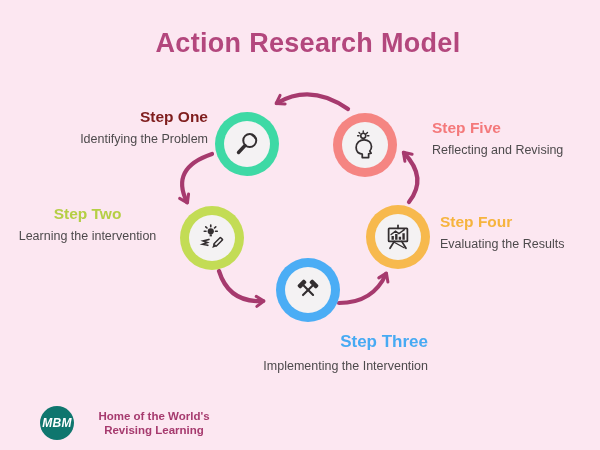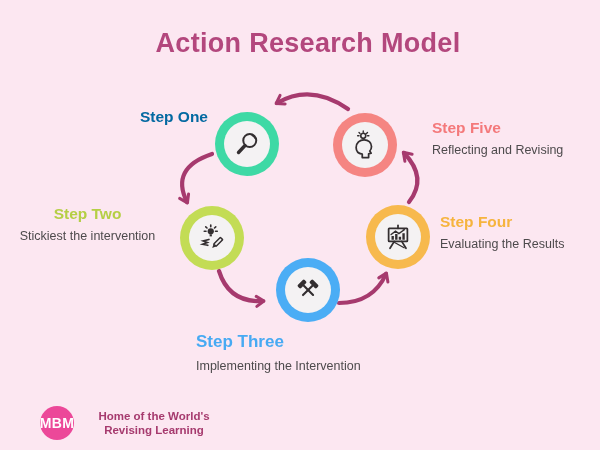--- a/index.html
+++ b/index.html
@@ -31,36 +31,36 @@
   .ring-1{left:215px;top:112px;background:#3ed9a5;}
   .ring-2{left:180px;top:206px;background:#c3dc55;}
   .ring-3{left:276px;top:258px;background:#4badf5;}
   .ring-4{left:366px;top:205px;background:#f7b94d;}
   .ring-5{left:333px;top:113px;background:#f58582;}
 
   .step-text{position:absolute;}
   .step-label{font-size:15.5px;font-weight:800;line-height:18px;}
   .step-desc{font-size:12.5px;color:#4d4a4c;margin-top:6px;line-height:15px;}
   .t1{left:40px;top:108px;width:168px;text-align:right;}
-  .t1 .step-label{color:#0369a1;}
+  .t1 .step-label{color:#7f1d1d;}
   .t2{left:10px;top:205px;width:155px;text-align:center;}
   .t2 .step-label{color:#b5cf45;}
-  .t3{left:196px;top:333px;width:224px;text-align:left;}
+  .t3{left:204px;top:333px;width:224px;text-align:right;}
   .t3 .step-label{color:#47aaf3;font-size:17px;}
   .t3 .step-desc{margin-top:8px;}
   .t4{left:440px;top:213px;width:170px;text-align:left;}
   .t4 .step-label{color:#f6b43e;}
   .t5{left:432px;top:119px;width:170px;text-align:left;}
   .t5 .step-label{color:#f4797b;}
 
   .brand{position:absolute;left:40px;top:406px;display:flex;align-items:center;}
   .brand-circle{
-    width:34px;height:34px;border-radius:50%;background:#ec4899;
+    width:34px;height:34px;border-radius:50%;background:#0f766e;
     display:flex;align-items:center;justify-content:center;
-    color:#ffffff;font-size:14px;font-weight:700;letter-spacing:.3px;
+    color:#ffffff;font-size:12px;font-weight:700;letter-spacing:.3px;font-style:italic;
   }
   .brand-tagline{
     margin-left:6px;width:148px;text-align:center;
     color:#a63a6e;font-size:11.5px;font-weight:700;line-height:14.5px;
   }
 </style>
 </head>
 <body>
 
 <div class="canvas">
@@ -166,25 +166,26 @@
           <line x1="14" y1="2" x2="13.2" y2="2.8"></line>
           <line x1="6.1" y1="4.6" x2="7.2" y2="4.6"></line>
           <line x1="14" y1="4.6" x2="15.1" y2="4.6"></line>
         </g>
       </svg>
     </div>
   </div>
 
   <div class="step-text t1">
     <div class="step-label">Step One</div>
+    <div class="step-desc">Identifying the Problem</div>
   </div>
 
   <div class="step-text t2">
     <div class="step-label">Step Two</div>
-    <div class="step-desc">Stickiest the intervention</div>
+    <div class="step-desc">Learning the intervention</div>
   </div>
 
   <div class="step-text t3">
     <div class="step-label">Step Three</div>
     <div class="step-desc">Implementing the Intervention</div>
   </div>
 
   <div class="step-text t4">
     <div class="step-label">Step Four</div>
     <div class="step-desc">Evaluating the Results</div>

